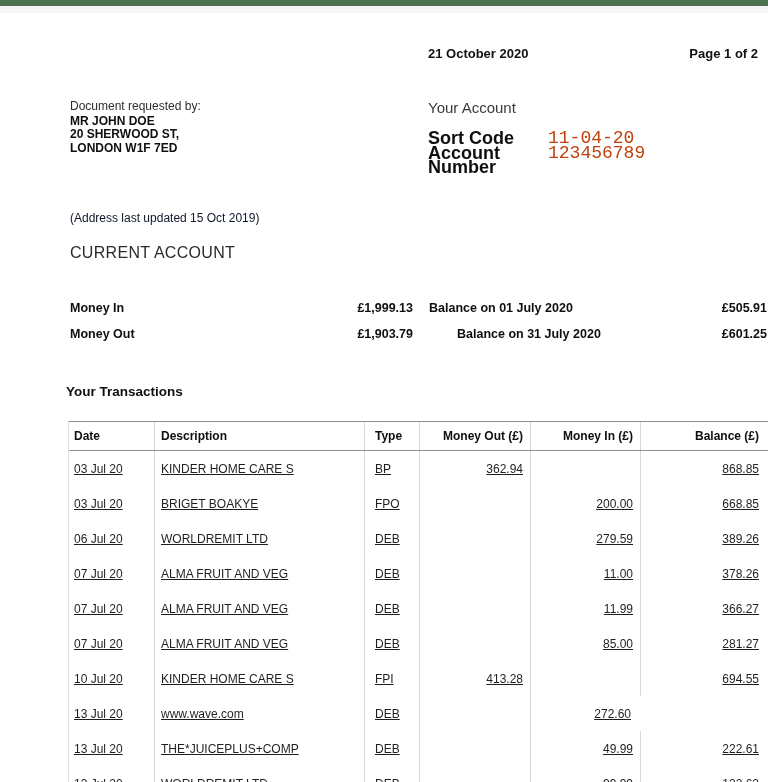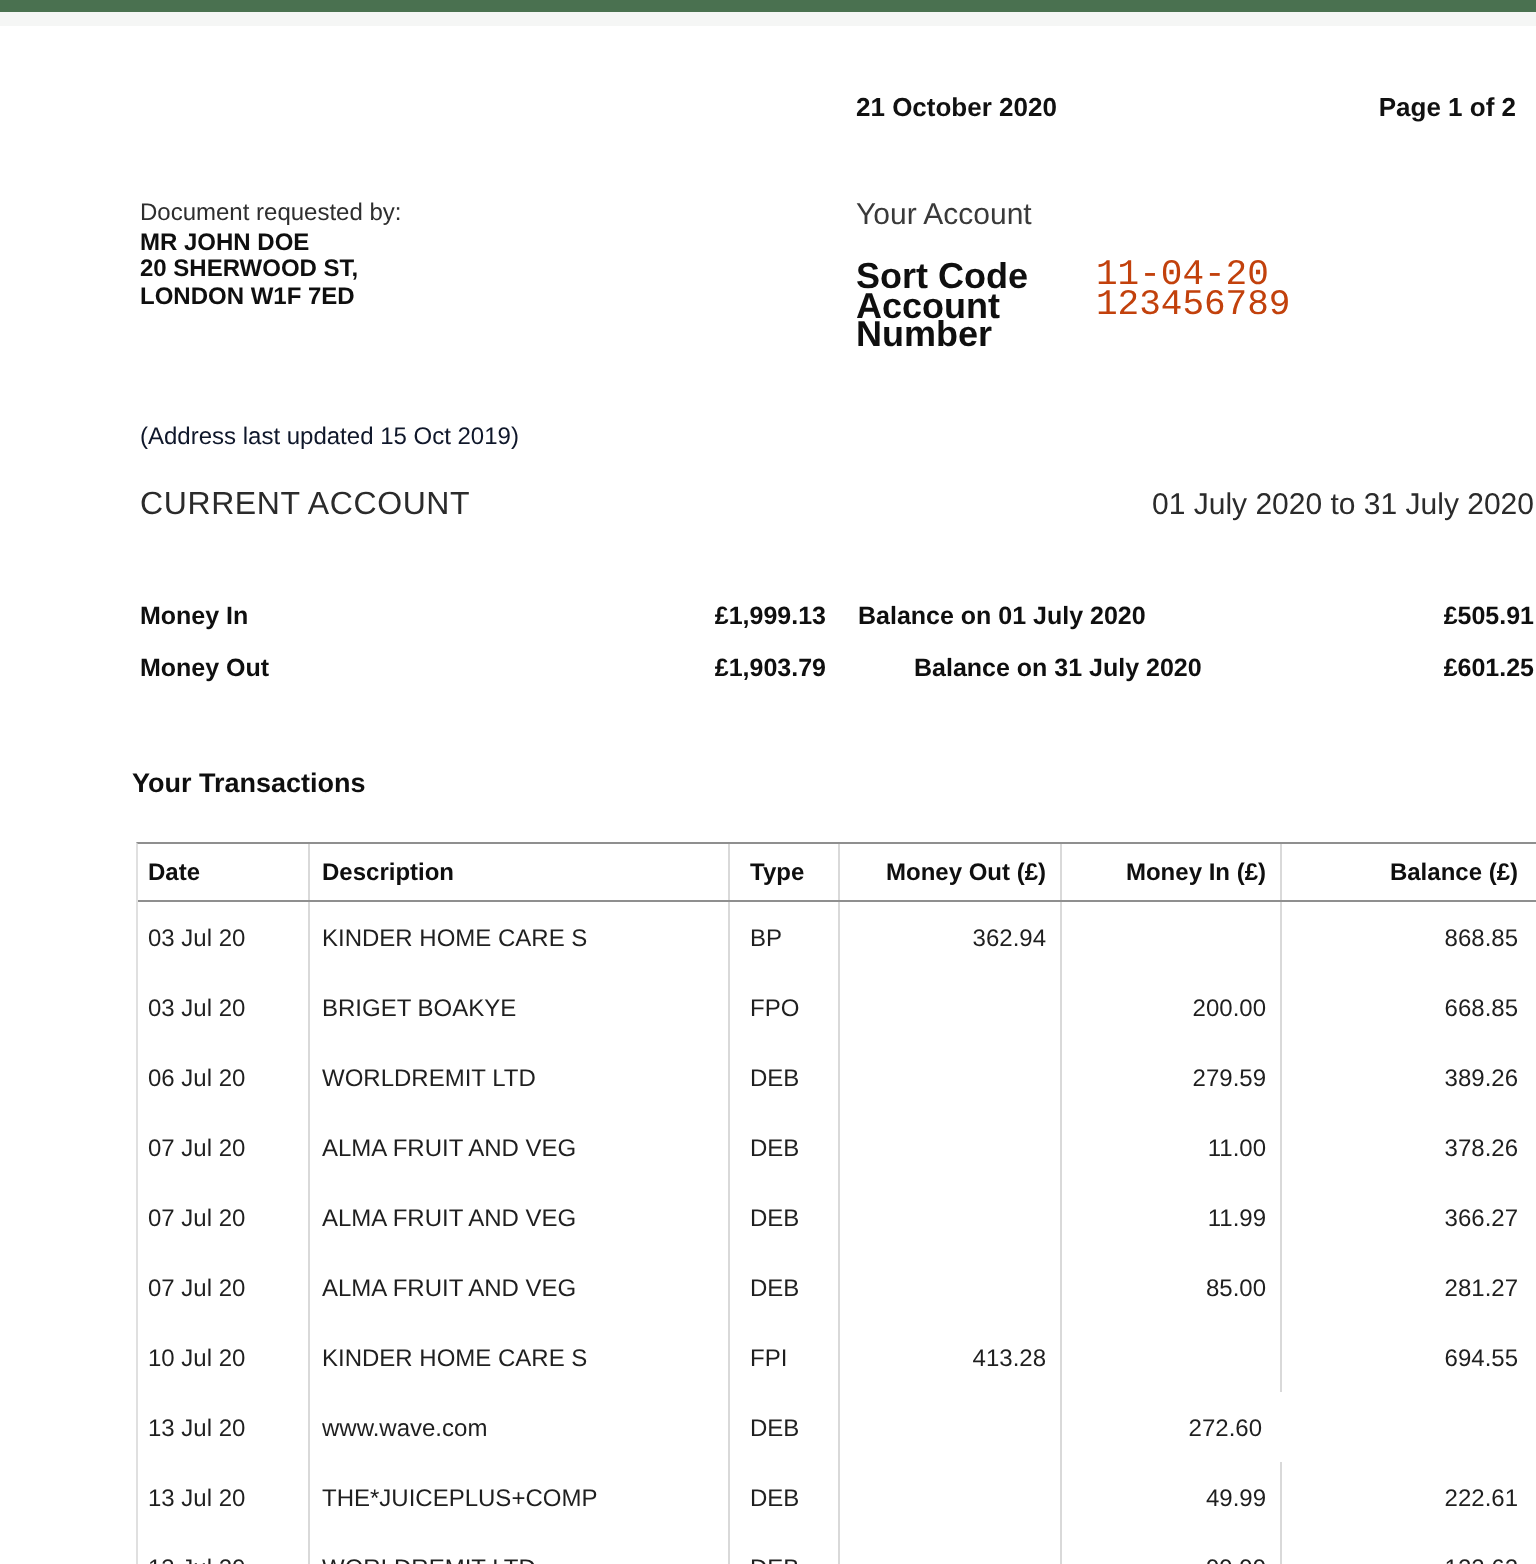--- a/index.html
+++ b/index.html
@@ -84,21 +84,21 @@
   .tx-grid {
     display: grid;
     grid-template-columns: 85px 210px 55px 111px 110px 128px;
     align-items: center;
   }
   .tx-header {
     height: 28px;
     border-bottom: 1px solid #8f8f8f;
     font-weight: bold; color: #0f0f0f;
   }
-  .tx-row { height: 35px; color: #1f1f1f; }
+  .tx-row { height: 35px; color: #1f1f1f; text-decoration: underline; }
   .cell { height: 100%; display: flex; align-items: center; box-sizing: border-box; }
   .c0 { padding-left: 5px; }
   .c1 { padding-left: 6px; border-left: 1px solid #d9d9d9; }
   .c2 { padding-left: 10px; border-left: 1px solid #d9d9d9; }
   .c3 { padding-right: 7px; border-left: 1px solid #d9d9d9; justify-content: flex-end; }
   .c4 { padding-right: 7px; border-left: 1px solid #d9d9d9; justify-content: flex-end; }
   .c5 { padding-right: 9px; border-left: 1px solid #d9d9d9; justify-content: flex-end; }
 </style>
 </head>
 <body>
@@ -125,21 +125,20 @@
     </div>
     <div class="acc-row">
       <span class="acc-label">Account Number</span>
       <span class="acc-val">123456789</span>
     </div>
   </div>
 
   <div class="addr-note">(Address last updated 15 Oct 2019)</div>
 
   <div class="acct-type">CURRENT ACCOUNT</div>
-  <div class="period">01 July 2020 to 31 July 2020</div>
 
   <div class="sum-item sum-l1">Money In</div>
   <div class="sum-item sum-v1">£1,999.13</div>
   <div class="sum-item sum-bl1">Balance on 01 July 2020</div>
   <div class="sum-item sum-bv1">£505.91</div>
   <div class="sum-item sum-l2">Money Out</div>
   <div class="sum-item sum-v2">£1,903.79</div>
   <div class="sum-item sum-bl2">Balance on 31 July 2020</div>
   <div class="sum-item sum-bv2">£601.25</div>
 

